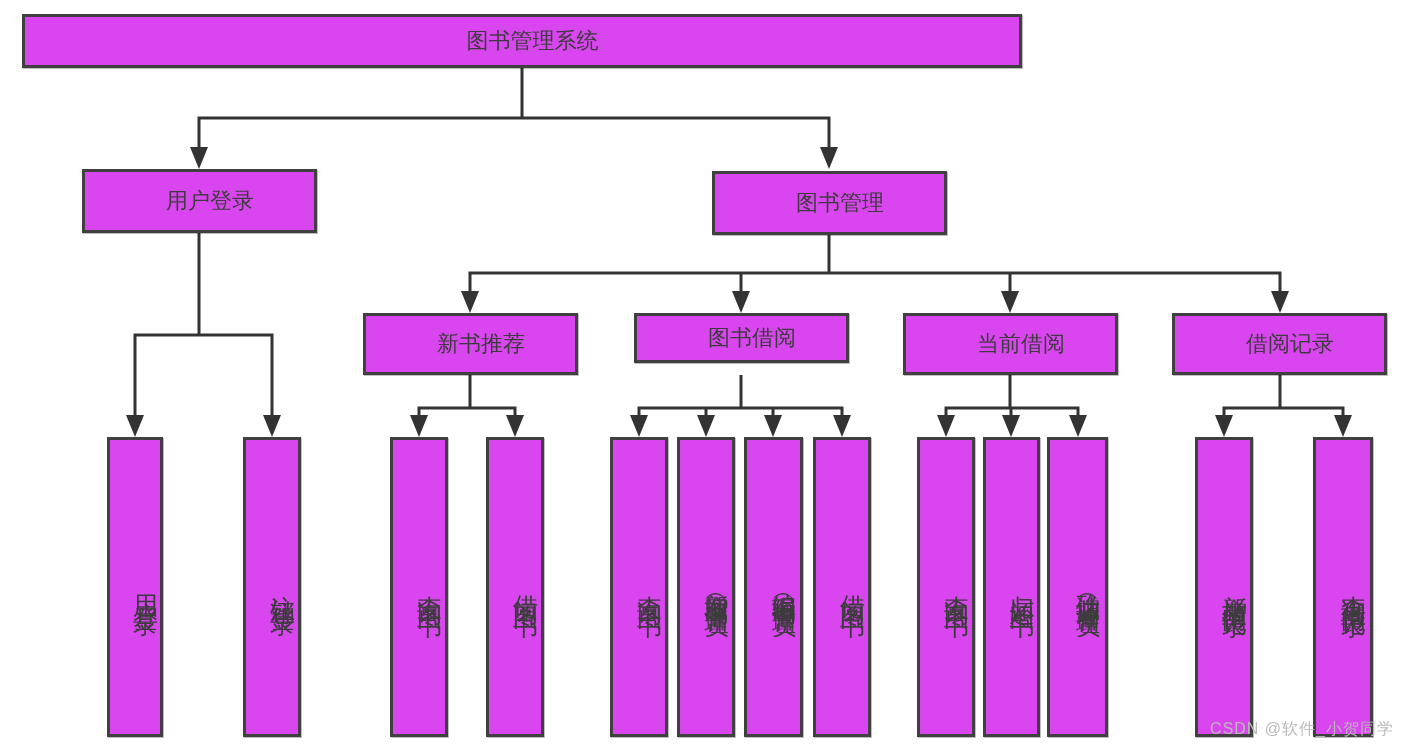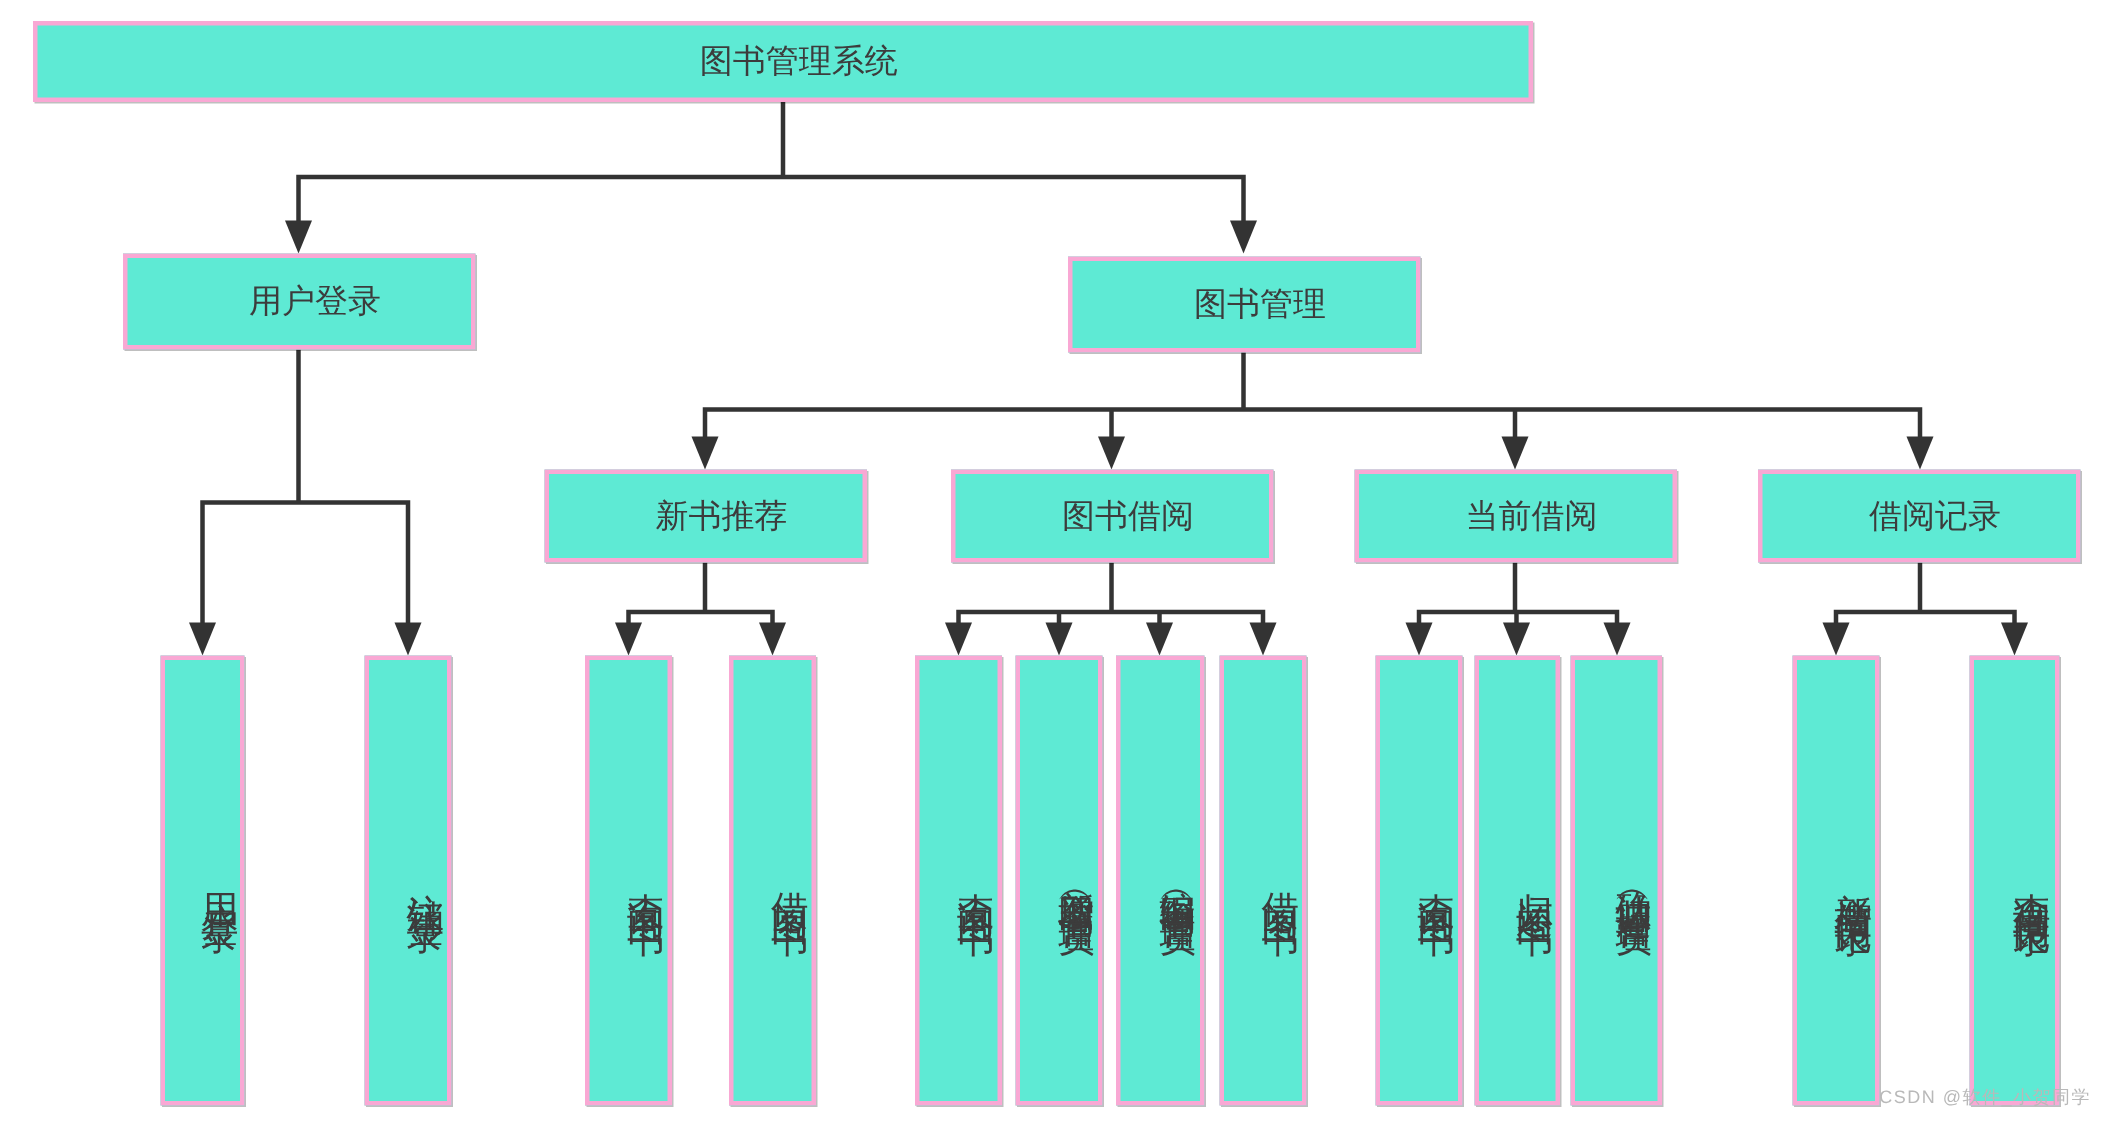--- a/index.html
+++ b/index.html
@@ -22,22 +22,22 @@
   .connectors {
     position: absolute;
     left: 0;
     top: 0;
     width: 1405px;
     height: 747px;
   }
   .box {
     position: absolute;
     box-sizing: border-box;
-    border: 3px solid #f9a8d4;
-    background: #5eead4;
+    border: 3px solid #404040;
+    background: #d946ef;
     display: flex;
     align-items: center;
     justify-content: center;
     color: #3c3c3c;
     font-size: 22px;
     line-height: 1;
     box-shadow: 1px 1px 0 rgba(0,0,0,0.25);
     padding-left: 21px;
   }
   .vbox {
@@ -46,21 +46,21 @@
   .vtext {
     writing-mode: vertical-rl;
     text-orientation: mixed;
     letter-spacing: 6px;
     white-space: nowrap;
   }
   .watermark {
     position: absolute;
     right: 11px;
     bottom: 7px;
-    font-size: 12px;
+    font-size: 16px;
     color: #b9b9b9;
     letter-spacing: 1px;
     z-index: 10;
     white-space: nowrap;
   }
 </style>
 </head>
 <body>
 
 <div class="canvas">
@@ -108,21 +108,21 @@
       <polygon points="1334,415 1352,415 1343,437"></polygon>
     </g>
   </svg>
 
   <div class="box" style="left:22px; top:14px; width:1000px; height:54px;">图书管理系统</div>
 
   <div class="box" style="left:82px; top:169px; width:235px; height:64px;">用户登录</div>
   <div class="box" style="left:712px; top:171px; width:235px; height:64px;">图书管理</div>
 
   <div class="box" style="left:363px; top:313px; width:215px; height:62px;text-align:right;">新书推荐</div>
-  <div class="box" style="left:634px; top:313px; width:215px; height:62px;">图书借阅</div>
+  <div class="box" style="left:634px; top:313px; width:215px; height:50px;">图书借阅</div>
   <div class="box" style="left:903px; top:313px; width:215px; height:62px;">当前借阅</div>
   <div class="box" style="left:1172px; top:313px; width:215px; height:62px;">借阅记录</div>
 
   <div class="box vbox" style="left:107px; top:437px; width:56px; height:300px;">
     <span class="vtext">用户登录</span>
   </div>
   <div class="box vbox" style="left:243px; top:437px; width:58px; height:300px;">
     <span class="vtext">注销登录</span>
   </div>
 

